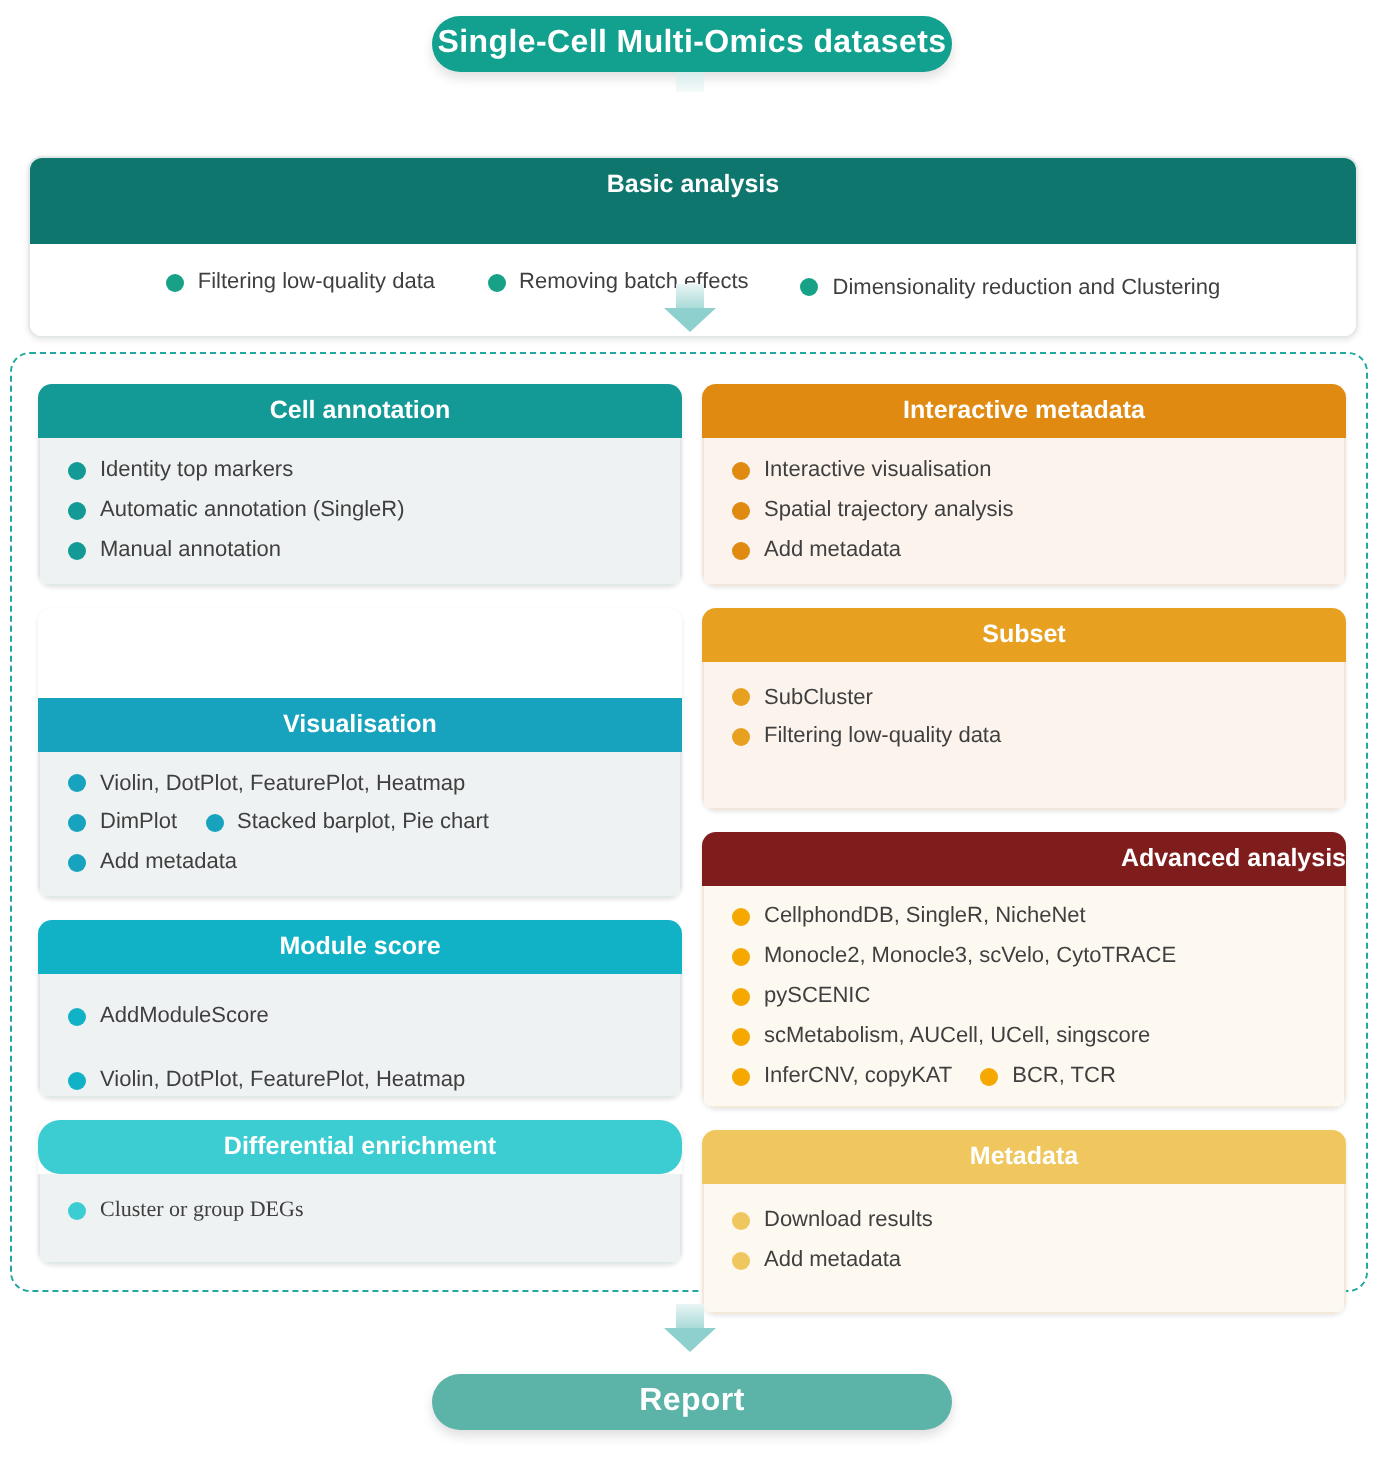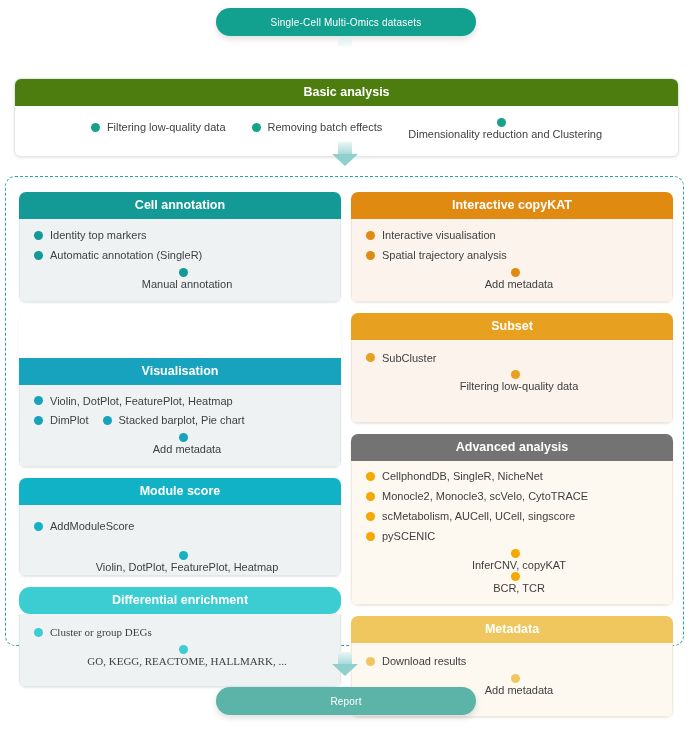--- a/index.html
+++ b/index.html
@@ -11,22 +11,22 @@
     overflow:hidden;
   }
   .canvas{position:relative;width:691px;height:736px;}
 
   
   .pill{
     position:absolute;
     display:flex;align-items:center;justify-content:center;
     border-radius:999px;
     color:#ffffff;
-    font-size:10px;
-    font-weight:normal;
+    font-size:16px;
+    font-weight:bold;
     letter-spacing:.2px;
     box-shadow:0 3px 6px rgba(0,0,0,.13);
   }
   .pill-top{left:216px;top:8px;width:260px;height:28px;background:#12a18f;}
   .pill-bottom{left:216px;top:687px;width:260px;height:28px;background:#5cb3a8;}
 
   
   .arrow{position:absolute;width:26px;}
   .arrow .shaft{
     width:14px;margin:0 auto;
@@ -47,22 +47,22 @@
 
   
   .basic{
     position:absolute;left:14px;top:78px;width:663px;
     border-radius:7px;overflow:hidden;
     box-shadow:0 1px 3px rgba(0,0,0,.10);
     border:1px solid #e3e9e8;
     background:#ffffff;
   }
   .basic-head{
-    background:#4d7c0f;color:#fff;text-align:center;
-    font-size:12.5px;font-weight:bold;padding:6px 0 7px;
+    background:#0f766e;color:#fff;text-align:center;
+    font-size:12.5px;font-weight:bold;padding:6px 0 23px;
   }
   .basic-body{
     display:flex;align-items:center;justify-content:center;
     gap:26px;padding:12px 0 14px;background:#fff;
   }
 
   
   .dashed{
     position:absolute;left:5px;top:176px;width:679px;height:470px;
     border:1.6px dashed #22a8a0;border-radius:10px;
@@ -83,21 +83,21 @@
     box-sizing:border-box;
   }
   .card-head{
     text-align:center;color:#ffffff;
     font-size:12.5px;font-weight:bold;
     padding:6px 0 7px;
   }
   .card-body{padding:9px 0 9px 14px;}
 
   .row{display:flex;align-items:center;margin:0 0 5px 0;}
-  .row:last-child{margin-bottom:0;flex-direction:column;}
+  .row:last-child{margin-bottom:0;}
   .row.sp{margin-bottom:17px;}
 
   .dot{
     width:9px;height:9px;border-radius:50%;
     flex:0 0 auto;margin-right:7px;
     display:inline-block;
   }
   .txt{font-size:11px;color:#3f3f3f;line-height:1.35;white-space:nowrap;}
   .gap{display:inline-block;width:14px;}
 
@@ -108,21 +108,21 @@
   .h-diff{background:#3ccdd2;border-radius:11px;}
   .b-left{background:#eef2f2;border:1px solid #e1e8e8;border-top:none;}
   .d-cell{background:#139a96;}
   .d-vis{background:#17a2bd;}
   .d-mod{background:#12b2c6;}
   .d-diff{background:#3ccdd2;}
 
   
   .h-inter{background:#e08a12;}
   .h-sub{background:#e8a021;}
-  .h-adv{background:#737373;}
+  .h-adv{background:#7f1d1d;text-align:right;}
   .h-meta{background:#f0c75e;}
   .b-right{background:#fbf3ec;border:1px solid #f0e6dc;border-top:none;}
   .b-right2{background:#fdf8f0;border:1px solid #f3e9d9;border-top:none;}
   .d-inter{background:#e08a12;}
   .d-sub{background:#e8a021;}
   .d-adv{background:#f5a800;}
   .d-meta{background:#f0c75e;}
 
   .dot-basic{background:#17a287;width:9px;height:9px;}
 </style>
@@ -218,33 +218,29 @@
         </div>
       </div>
 
       <div class="card">
         <div class="card-head h-diff">Differential enrichment</div>
         <div class="card-body b-left" style="padding-top:11px;padding-bottom:18px;font-family:Liberation Serif, serif;">
           <div class="row">
             <span class="dot d-diff"></span>
             <span class="txt">Cluster or group DEGs</span>
           </div>
-          <div class="row">
-            <span class="dot d-diff"></span>
-            <span class="txt">GO, KEGG, REACTOME, HALLMARK, ...</span>
-          </div>
         </div>
       </div>
 
     </div>
 
     <div class="col">
 
       <div class="card">
-        <div class="card-head h-inter">Interactive copyKAT</div>
+        <div class="card-head h-inter">Interactive metadata</div>
         <div class="card-body b-right">
           <div class="row">
             <span class="dot d-inter"></span>
             <span class="txt">Interactive visualisation</span>
           </div>
           <div class="row">
             <span class="dot d-inter"></span>
             <span class="txt">Spatial trajectory analysis</span>
           </div>
           <div class="row">
@@ -274,25 +270,25 @@
           <div class="row">
             <span class="dot d-adv"></span>
             <span class="txt">CellphondDB, SingleR, NicheNet</span>
           </div>
           <div class="row">
             <span class="dot d-adv"></span>
             <span class="txt">Monocle2, Monocle3, scVelo, CytoTRACE</span>
           </div>
           <div class="row">
             <span class="dot d-adv"></span>
+            <span class="txt">pySCENIC</span>
+          </div>
+          <div class="row">
+            <span class="dot d-adv"></span>
             <span class="txt">scMetabolism, AUCell, UCell, singscore</span>
-          </div>
-          <div class="row">
-            <span class="dot d-adv"></span>
-            <span class="txt">pySCENIC</span>
           </div>
           <div class="row">
             <span class="dot d-adv"></span>
             <span class="txt">InferCNV, copyKAT</span>
             <span class="gap"></span>
             <span class="dot d-adv"></span>
             <span class="txt">BCR, TCR</span>
           </div>
         </div>
       </div>

